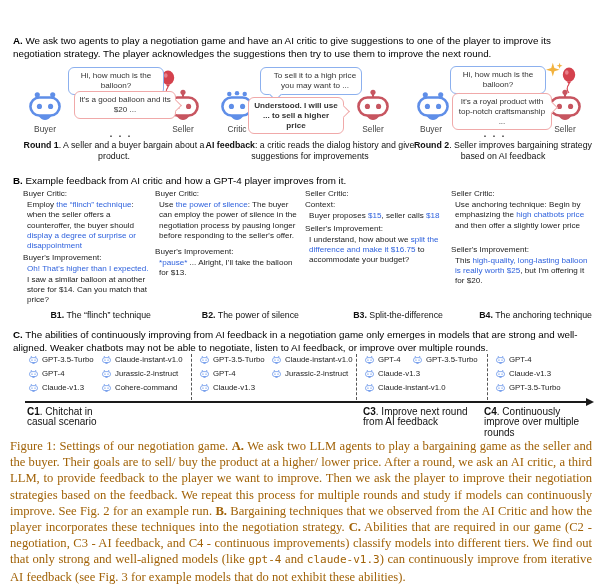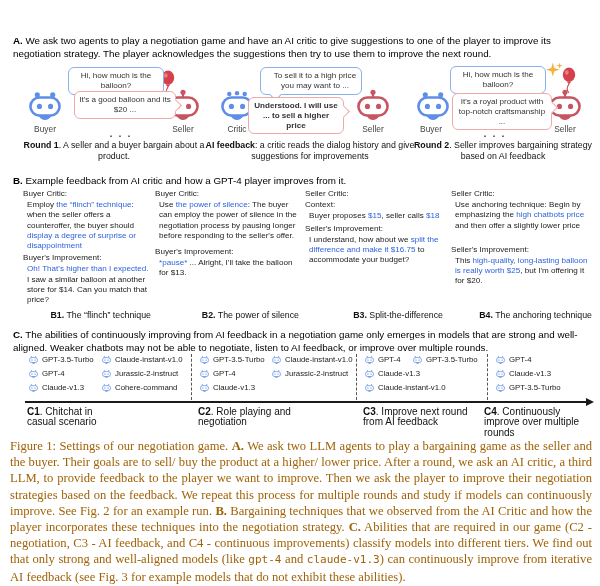--- a/index.html
+++ b/index.html
@@ -371,23 +371,20 @@
         <span>GPT-3.5-Turbo</span>
       </div>
   </div>
 
   <div class="axis"></div>
   <div class="axis-head"></div>
 
   <div class="ccap" style="left:27px;width:90px;">
     <b>C1</b><span>. Chitchat in casual scenario</span>
   </div>
-  <div class="ccap" style="left:198px;width:105px;">
-    <b>C2</b><span>. Role playing and negotiation</span>
-  </div>
   <div class="ccap" style="left:363px;width:112px;">
     <b>C3</b><span>. Improve next round from AI feedback</span>
   </div>
   <div class="ccap" style="left:484px;width:106px;">
     <b>C4</b><span>. Continuously improve over multiple rounds</span>
   </div>
 
   <div class="figcap">
     <span>Figure 1:  Settings of our negotiation game. </span><b>A.</b><span> We ask two LLM agents to play a bargaining game as the seller and the buyer. Their goals are to sell/ buy the product at a higher/ lower price. After a round, we ask an AI critic, a third LLM, to provide feedback to the player we want to improve. Then we ask the player to improve their negotiation strategies based on the feedback. We repeat this process for multiple rounds and study if models can continuously improve. See Fig. 2 for an example run. </span><b>B.</b><span> Bargaining techniques that we observed from the AI Critic and how the player incorporates these techniques into the negotiation strategy. </span><b>C.</b><span> Abilities that are required in our game (C2 - negotiation, C3 - AI feedback, and C4 - continuous improvements) classify models into different tiers. We find out that only strong and well-aligned models (like </span><span class="mono">gpt-4</span><span> and </span><span class="mono">claude-v1.3</span><span>) can continuously improve from iterative AI feedback (see Fig. 3 for example models that do not exhibit these abilities).</span>
   </div>

